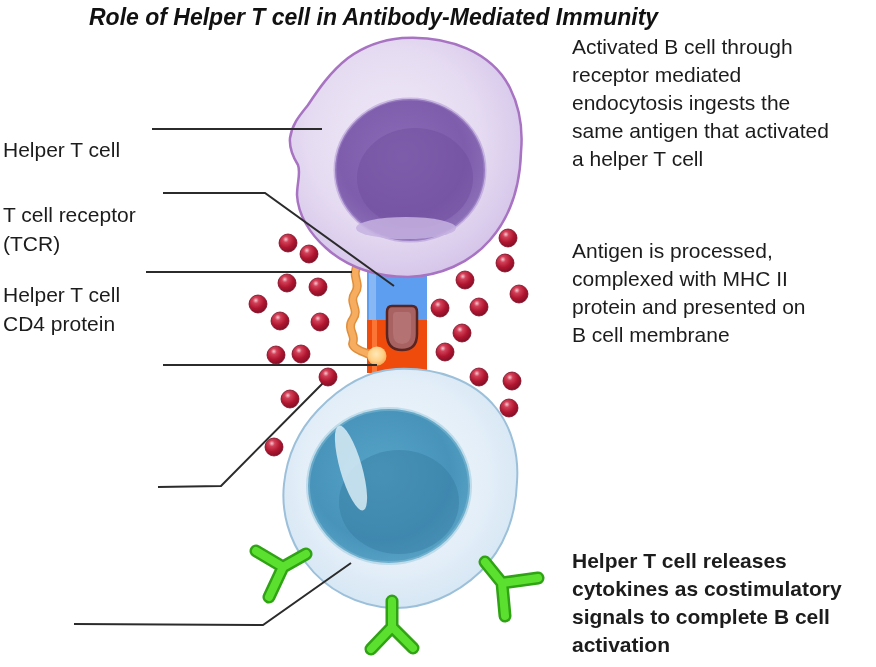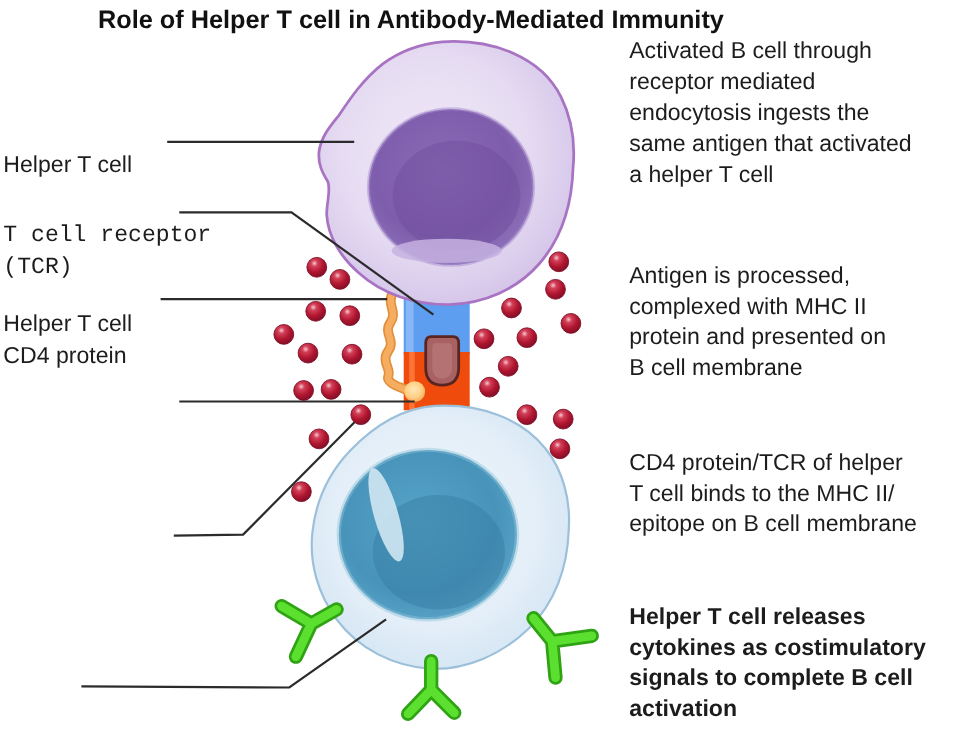--- a/index.html
+++ b/index.html
@@ -5,20 +5,21 @@
   html,body{margin:0;padding:0;background:#ffffff;}
   .stage{
     position:relative;width:876px;height:667px;background:#ffffff;overflow:hidden;
     font-family:"Liberation Sans", sans-serif;color:#1c1c1c;
   }
   .stage svg{position:absolute;left:0;top:0;}
   .title{
     position:absolute;left:89px;top:4px;margin:0;
     font-size:23px;font-weight:bold;color:#111;letter-spacing:0;
     white-space:pre;
+    font-style:italic;
   }
   .lbl{
     position:absolute;font-size:21px;line-height:29px;
     white-space:pre-line;width:max-content;color:#1c1c1c;margin-top:21px;
   }
   .note{
     position:absolute;left:572px;font-size:21px;line-height:28px;
     white-space:pre-line;width:max-content;color:#1c1c1c;
   }
 </style>
@@ -154,35 +155,32 @@
         <circle cx="445" cy="352" r="9" fill="url(#dotGrad)" stroke="#7d0e26" stroke-width="0.8"></circle>
         <circle cx="479" cy="377" r="9" fill="url(#dotGrad)" stroke="#7d0e26" stroke-width="0.8"></circle>
         <circle cx="512" cy="381" r="9" fill="url(#dotGrad)" stroke="#7d0e26" stroke-width="0.8"></circle>
         <circle cx="509" cy="408" r="9" fill="url(#dotGrad)" stroke="#7d0e26" stroke-width="0.8"></circle>
       </g>
   </svg>
 
   <h1 class="title">Role of Helper T cell in Antibody-Mediated Immunity</h1>
 
   <div class="lbl" style="left:3px;top:114px;">Helper T cell</div>
-  <div class="lbl" style="left:3px;top:179px;font-family:Liberation Mono, monospace;">T cell receptor
+  <div class="lbl" style="left:3px;top:179px;">T cell receptor
 (TCR)</div>
   <div class="lbl" style="left:3px;top:259px;">Helper T cell
 CD4 protein</div>
 
   <div class="note" style="top:237px;">Antigen is processed,
 complexed with MHC II
 protein and presented on
 B cell membrane</div>
   <div class="note" style="top:33px;">Activated B cell through
 receptor mediated
 endocytosis ingests the
 same antigen that activated
 a helper T cell</div>
-  <div class="note" style="top:407px;">CD4 protein/TCR of helper
-T cell binds to the MHC II/
-epitope on B cell membrane</div>
   <div class="note" style="top:547px;font-weight:bold;">Helper T cell releases
 cytokines as costimulatory
 signals to complete B cell
 activation</div>
 
 </div>
 
 </body></html>

